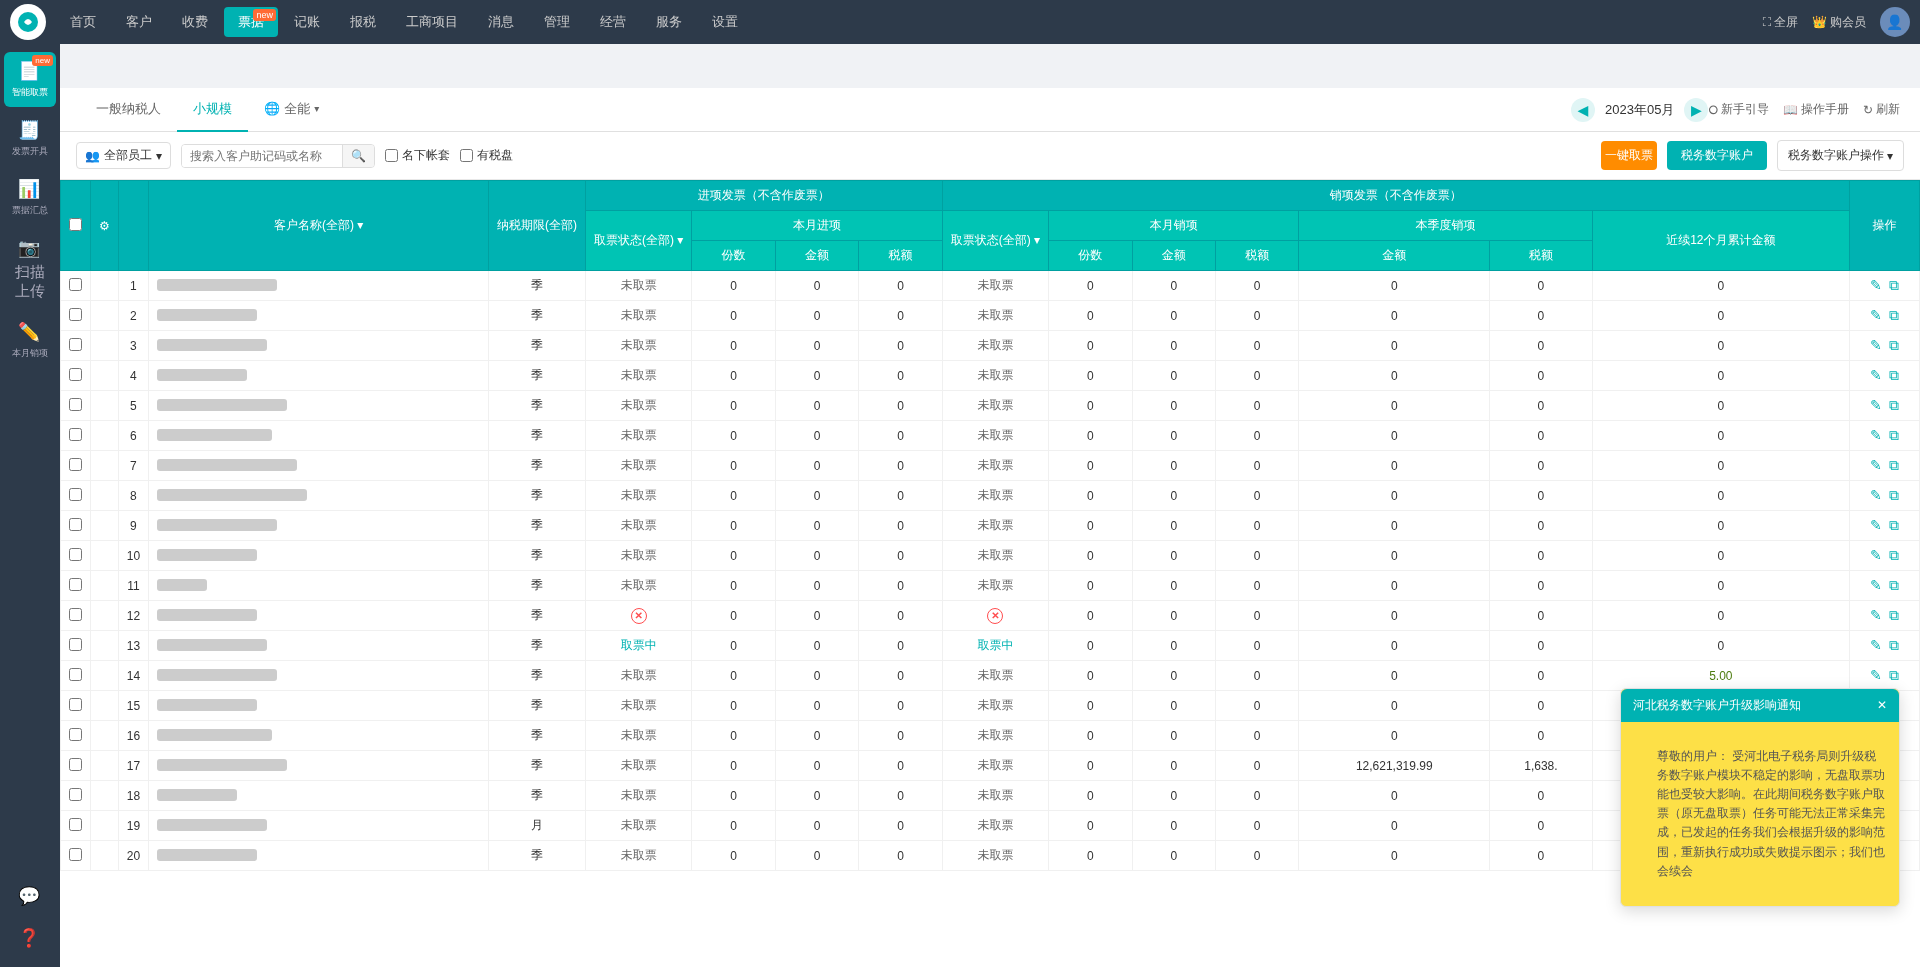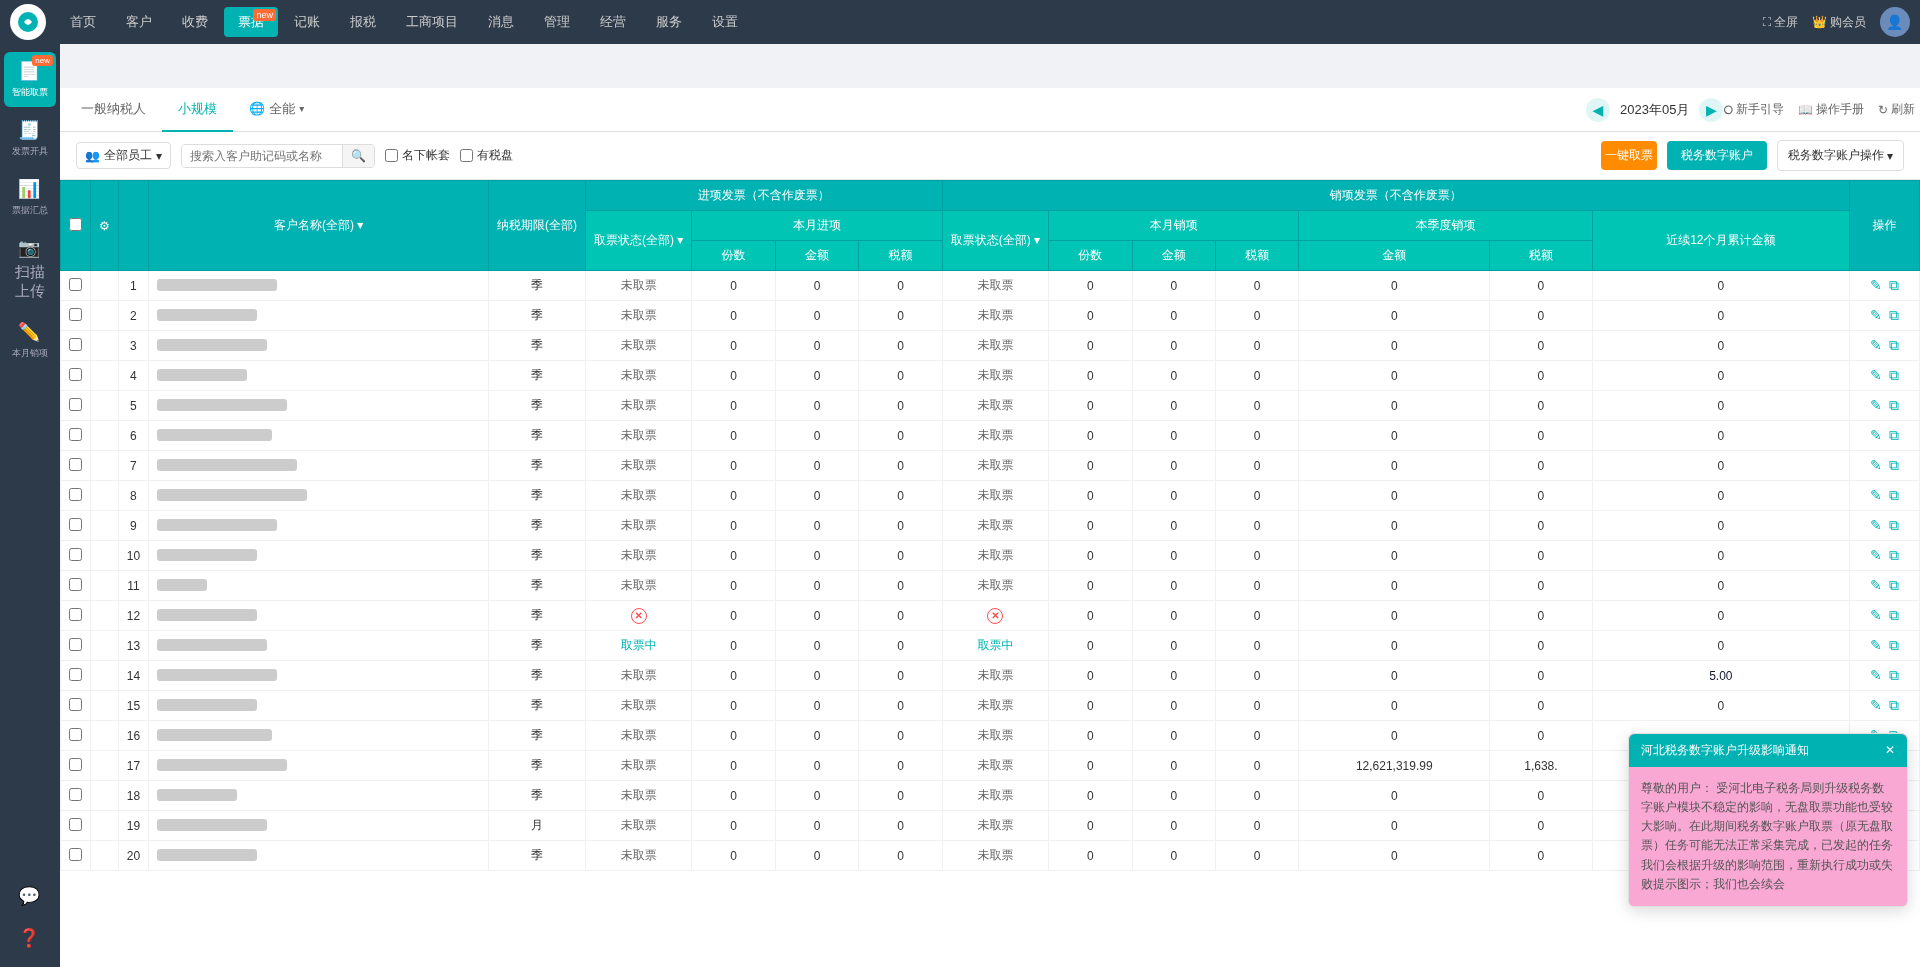--- a/index.html
+++ b/index.html
@@ -96,21 +96,21 @@
       height: calc(100vh - 44px);
       display: flex;
       flex-direction: column;
       overflow: hidden;
     }
 
     
     .tabs-bar {
       background: #fff;
       border-bottom: 1px solid #e0e0e0;
-      padding: 0 5px;
+      padding: 0 20px;
       display: flex;
       align-items: center;
       gap: 0;
       height: 44px;
       flex-shrink: 0;
       text-align: right;
     }
     .tab {
       padding: 0 16px;
       height: 44px;
@@ -230,43 +230,44 @@
     }
     .status-not-fetched { color: #666; }
     .status-fetching { color: #00b2b2; }
     .action-icon {
       cursor: pointer; color: #00b2b2; font-size: 14px; margin: 0 2px;
     }
 
     
     .notification-popup {
       position: fixed;
-      right: 12px;
+      right: 20px;
       bottom: 60px;
       width: 280px;
-      background: #f9a8d4;
+      background: #fde047;
       border: 1px solid #e0e0e0;
       border-radius: 6px;
       box-shadow: 0 4px 16px rgba(0,0,0,0.15);
       font-size: 12px;
       z-index: 200;
     }
     .notification-header {
       background: #00b2b2;
       color: #fff;
       padding: 8px 12px;
       border-radius: 6px 6px 0 0;
       display: flex; align-items: center; justify-content: space-between;
     }
     .notification-body {
-      padding: 12px 12px;
+      padding: 25px 12px;
       color: #555;
       line-height: 1.6;
       max-height: 200px;
       overflow-y: auto;
+      margin-left: 24px;
     }
 
     .circle-icon {
       width: 16px; height: 16px; border-radius: 50%;
       border: 1.5px solid #ff4d4f;
       display: inline-flex; align-items: center; justify-content: center;
       color: #ff4d4f; font-size: 10px; font-weight: bold;
     }
   </style>
 </head>
@@ -749,21 +750,21 @@
       <td><span class="status-not-fetched">未取票</span></td>
       <td>0</td>
       <td>0</td>
       <td>0</td>
       <td><span class="status-not-fetched">未取票</span></td>
       <td>0</td>
       <td>0</td>
       <td>0</td>
       <td>0</td>
       <td>0</td>
-      <td style="color:#0f172a">5.00</td>
+      <td style="color:#4d7c0f">5.00</td>
       <td>
         <span class="action-icon" title="编辑">✎</span>
         <span class="action-icon" title="复制">⧉</span>
       </td>
     </tr>
           <tr>
       <td><input type="checkbox" style=""></td>
       <td></td>
       <td>15</td>
       <td class="left">

